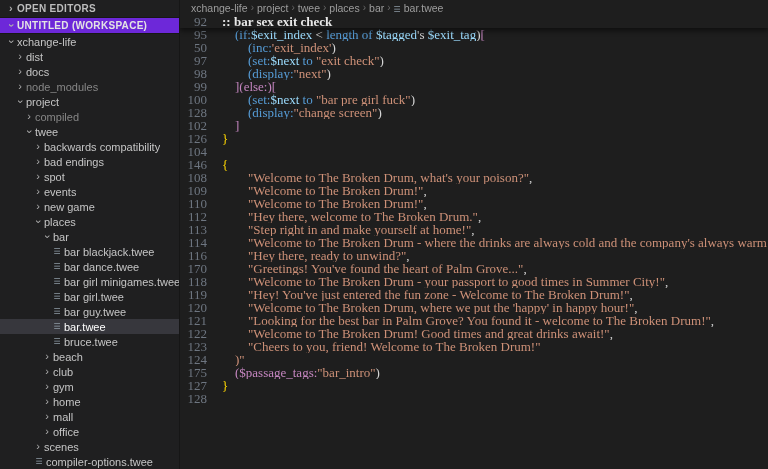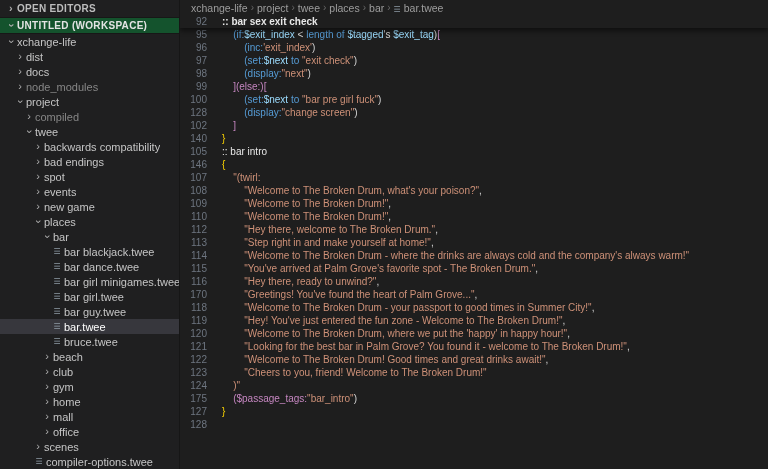--- a/index.html
+++ b/index.html
@@ -2,37 +2,37 @@
 <html><head>
 <meta charset="utf-8">
 <style>
   *{margin:0;padding:0;box-sizing:border-box}
   html,body{width:768px;height:469px;overflow:hidden}
   body{background:#1e1e1e;font-family:"Liberation Sans",sans-serif;display:flex;cursor:default}
 
   
   .sidebar{width:180px;height:100%;background:#1f1f20;flex:none;overflow:hidden;border-right:1px solid #161616}
   .sb-header{height:17px;display:flex;align-items:center;font-weight:700;font-size:10px;color:#bdbdbd;padding-left:5px;letter-spacing:.3px;white-space:nowrap}
-  .ws-header{background:#14532d;color:#e4e4e4;border-top:1px solid #171717;border-bottom:1px solid #171717}
+  .ws-header{background:#6d28d9;color:#e4e4e4;border-top:1px solid #171717;border-bottom:1px solid #171717}
   .tree{overflow:hidden}
   .trow{height:15px;display:flex;align-items:center;white-space:nowrap;color:#c5c5c5;font-size:11px}
   .trow.sel{background:#37373d;color:#fff}
   .trow.dim .tlabel{color:#868686}
   .chev{display:inline-block;width:12px;flex:none;text-align:center;color:#adadad;font-size:11px;line-height:11px}
   .chev.down{transform:rotate(90deg)}
   .ficon{width:14px;flex:none;color:#8d9aa5;font-size:8px;text-align:center}
   .tlabel{overflow:hidden}
 
   
   .main{flex:1;min-width:0;display:flex;flex-direction:column;background:#1e1e1e}
   .breadcrumb{height:15px;flex:none;display:flex;align-items:center;font-size:10.5px;color:#9d9d9d;padding-left:9px;white-space:nowrap}
   .bc-item{cursor:pointer;padding:0 2px}
   .bc-sep{color:#686868;font-size:10px;padding:0 1px}
   .bc-ficon{color:#8d9aa5;font-size:8px;margin-right:3px}
-  .code{flex:1;font-family:Liberation Sans, sans-serif;font-size:10px;line-height:13px;overflow:hidden;position:relative}
+  .code{flex:1;font-family:Liberation Serif, serif;font-size:13px;line-height:13px;overflow:hidden;position:relative}
   .cline{display:flex;height:13px;white-space:pre}
   .lnum{width:42px;flex:none;text-align:right;padding-right:15px;color:#6e7681}
   .ltext{flex:1;overflow:hidden}
   .sticky{position:relative;z-index:2;background:#1e1e1e;box-shadow:0 3px 5px rgba(0,0,0,.5)}
   .sticky .ltext{font-weight:bold}
 
   
   .tk-p{color:#d4d4d4}
   .tk-m{color:#569cd6}
   .tk-k{color:#569cd6}
@@ -187,38 +187,36 @@
       <span class="bc-item">bar</span>
       <span class="bc-sep">›</span>
       <span class="bc-item"><span class="bc-ficon">☰</span>bar.twee</span>
     </div>
   <div class="code">
     <div id="sticky-holder">
         <div class="cline sticky"><span class="lnum">92</span><span class="ltext"><span class="tk-hd">:: bar sex exit check</span></span></div>
       </div>
     <div id="lines-holder">
         <div class="cline"><span class="lnum">95</span><span class="ltext"><span class="tk-p">    </span><span class="tk-m">(if:</span><span class="tk-v">$exit_index</span><span class="tk-p"> &lt; </span><span class="tk-k">length of </span><span class="tk-v">$tagged</span><span class="tk-p">'s </span><span class="tk-v">$exit_tag</span><span class="tk-p">)</span><span class="tk-pk">[</span></span></div>
-        <div class="cline"><span class="lnum">96</span><span class="ltext"><span class="tk-p">        </span><span class="tk-m">(inc:</span><span class="tk-s">'exit_index'</span><span class="tk-p">)</span></span></div>
+        <div class="cline"><span class="lnum">50</span><span class="ltext"><span class="tk-p">        </span><span class="tk-m">(inc:</span><span class="tk-s">'exit_index'</span><span class="tk-p">)</span></span></div>
         <div class="cline"><span class="lnum">97</span><span class="ltext"><span class="tk-p">        </span><span class="tk-m">(set:</span><span class="tk-v">$next</span><span class="tk-k"> to </span><span class="tk-s">"exit check"</span><span class="tk-p">)</span></span></div>
         <div class="cline"><span class="lnum">98</span><span class="ltext"><span class="tk-p">        </span><span class="tk-m">(display:</span><span class="tk-s">"next"</span><span class="tk-p">)</span></span></div>
         <div class="cline"><span class="lnum">99</span><span class="ltext"><span class="tk-p">    </span><span class="tk-pk">](else:)[</span></span></div>
         <div class="cline"><span class="lnum">100</span><span class="ltext"><span class="tk-p">        </span><span class="tk-m">(set:</span><span class="tk-v">$next</span><span class="tk-k"> to </span><span class="tk-s">"bar pre girl fuck"</span><span class="tk-p">)</span></span></div>
         <div class="cline"><span class="lnum">128</span><span class="ltext"><span class="tk-p">        </span><span class="tk-m">(display:</span><span class="tk-s">"change screen"</span><span class="tk-p">)</span></span></div>
         <div class="cline"><span class="lnum">102</span><span class="ltext"><span class="tk-p">    </span><span class="tk-pk">]</span></span></div>
-        <div class="cline"><span class="lnum">140</span><span class="ltext"><span class="tk-g">}</span></span></div>
-        <div class="cline"><span class="lnum">105</span><span class="ltext"><span class="tk-hd">:: bar intro</span></span></div>
+        <div class="cline"><span class="lnum">126</span><span class="ltext"><span class="tk-g">}</span></span></div>
+        <div class="cline"><span class="lnum">104</span><span class="ltext"></span></div>
         <div class="cline"><span class="lnum">146</span><span class="ltext"><span class="tk-g">{</span></span></div>
-        <div class="cline"><span class="lnum">107</span><span class="ltext"><span class="tk-p">    </span><span class="tk-s">"(twirl:</span></span></div>
         <div class="cline"><span class="lnum">108</span><span class="ltext"><span class="tk-p">        </span><span class="tk-s">"Welcome to The Broken Drum, what's your poison?"</span><span class="tk-p">,</span></span></div>
         <div class="cline"><span class="lnum">109</span><span class="ltext"><span class="tk-p">        </span><span class="tk-s">"Welcome to The Broken Drum!"</span><span class="tk-p">,</span></span></div>
         <div class="cline"><span class="lnum">110</span><span class="ltext"><span class="tk-p">        </span><span class="tk-s">"Welcome to The Broken Drum!"</span><span class="tk-p">,</span></span></div>
         <div class="cline"><span class="lnum">112</span><span class="ltext"><span class="tk-p">        </span><span class="tk-s">"Hey there, welcome to The Broken Drum."</span><span class="tk-p">,</span></span></div>
         <div class="cline"><span class="lnum">113</span><span class="ltext"><span class="tk-p">        </span><span class="tk-s">"Step right in and make yourself at home!"</span><span class="tk-p">,</span></span></div>
         <div class="cline"><span class="lnum">114</span><span class="ltext"><span class="tk-p">        </span><span class="tk-s">"Welcome to The Broken Drum - where the drinks are always cold and the company's always warm!"</span></span></div>
-        <div class="cline"><span class="lnum">115</span><span class="ltext"><span class="tk-p">        </span><span class="tk-s">"You've arrived at Palm Grove's favorite spot - The Broken Drum."</span><span class="tk-p">,</span></span></div>
         <div class="cline"><span class="lnum">116</span><span class="ltext"><span class="tk-p">        </span><span class="tk-s">"Hey there, ready to unwind?"</span><span class="tk-p">,</span></span></div>
         <div class="cline"><span class="lnum">170</span><span class="ltext"><span class="tk-p">        </span><span class="tk-s">"Greetings! You've found the heart of Palm Grove..."</span><span class="tk-p">,</span></span></div>
         <div class="cline"><span class="lnum">118</span><span class="ltext"><span class="tk-p">        </span><span class="tk-s">"Welcome to The Broken Drum - your passport to good times in Summer City!"</span><span class="tk-p">,</span></span></div>
         <div class="cline"><span class="lnum">119</span><span class="ltext"><span class="tk-p">        </span><span class="tk-s">"Hey! You've just entered the fun zone - Welcome to The Broken Drum!"</span><span class="tk-p">,</span></span></div>
         <div class="cline"><span class="lnum">120</span><span class="ltext"><span class="tk-p">        </span><span class="tk-s">"Welcome to The Broken Drum, where we put the 'happy' in happy hour!"</span><span class="tk-p">,</span></span></div>
         <div class="cline"><span class="lnum">121</span><span class="ltext"><span class="tk-p">        </span><span class="tk-s">"Looking for the best bar in Palm Grove? You found it - welcome to The Broken Drum!"</span><span class="tk-p">,</span></span></div>
         <div class="cline"><span class="lnum">122</span><span class="ltext"><span class="tk-p">        </span><span class="tk-s">"Welcome to The Broken Drum! Good times and great drinks await!"</span><span class="tk-p">,</span></span></div>
         <div class="cline"><span class="lnum">123</span><span class="ltext"><span class="tk-p">        </span><span class="tk-s">"Cheers to you, friend! Welcome to The Broken Drum!"</span></span></div>
         <div class="cline"><span class="lnum">124</span><span class="ltext"><span class="tk-p">    </span><span class="tk-s">)"</span></span></div>
         <div class="cline"><span class="lnum">175</span><span class="ltext"><span class="tk-p">    </span><span class="tk-pk">($passage_tags:</span><span class="tk-s">"bar_intro"</span><span class="tk-p">)</span></span></div>

